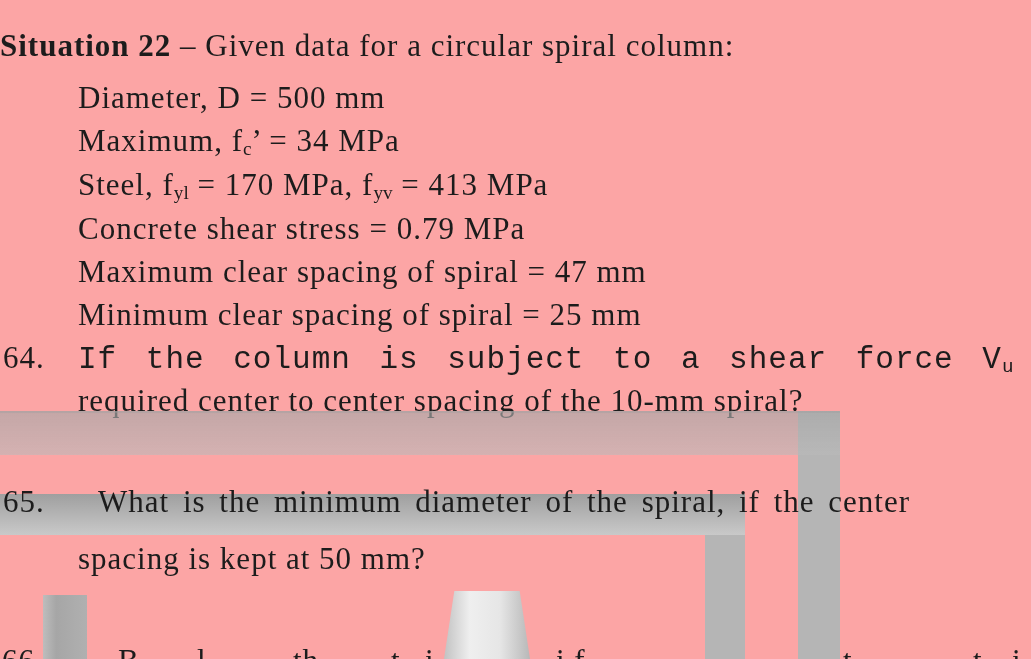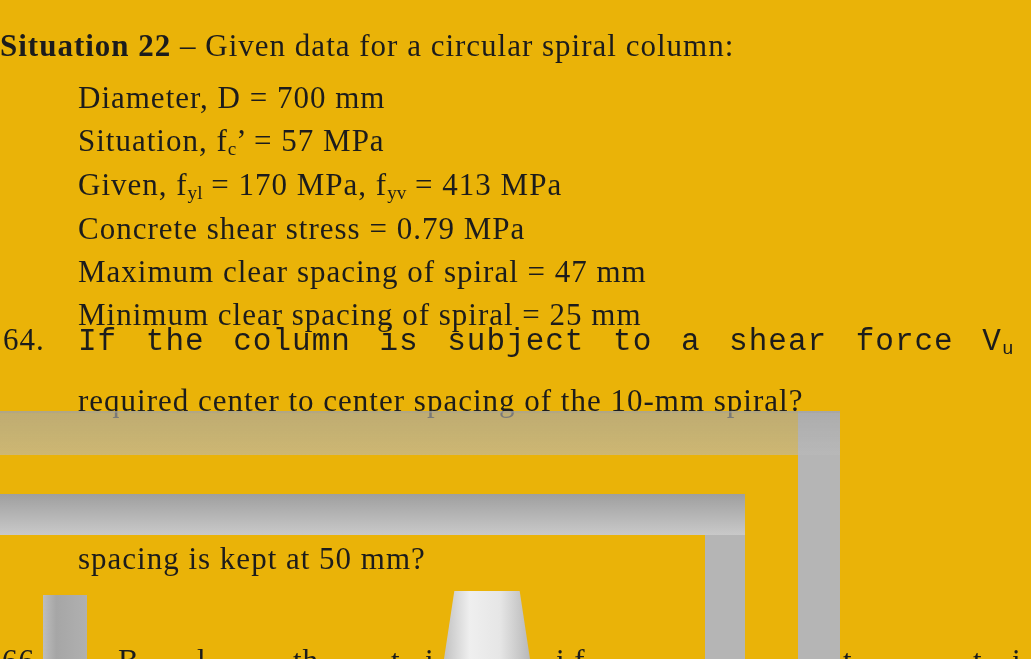--- a/index.html
+++ b/index.html
@@ -1,20 +1,20 @@
 <!DOCTYPE html>
 <html><head>
 <meta charset="utf-8">
 <style>
   html,body{margin:0;padding:0;}
   body{background:#888;}
   .page{
     position:relative;
     width:1031px;height:659px;
-    background:#eab308;
+    background:#fca5a5;
     overflow:hidden;
     font-family:"Liberation Serif","DejaVu Serif",serif;
     color:#1c1c1c;
     font-size:31px;
     letter-spacing:1px;
   }
   .line{
     position:absolute;
     left:0;
     width:1031px;
@@ -63,44 +63,45 @@
 
 <div class="page">
 
   <div class="overlay barA"></div>
   <div class="overlay band2"></div>
   <div class="overlay barB"></div>
   <div class="overlay leftBar"></div>
   <div class="overlay cup"></div>
 
   <div class="line" style="top:26px;"><span class="bold">Situation 22</span><span> – Given data for a circular spiral column:</span></div>
-  <div class="line indent" style="top:78px;"><span>Diameter, D = 700 mm</span></div>
-  <div class="line indent" style="top:121px;"><span>Situation, f</span><span class="sub">c</span><span>’ = 57 MPa</span></div>
-  <div class="line indent" style="top:165px;"><span>Given, f</span><span class="sub">yl</span><span> = 170 MPa, f</span><span class="sub">yv</span><span> = 413 MPa</span></div>
+  <div class="line indent" style="top:78px;"><span>Diameter, D = 500 mm</span></div>
+  <div class="line indent" style="top:121px;"><span>Maximum, f</span><span class="sub">c</span><span>’ = 34 MPa</span></div>
+  <div class="line indent" style="top:165px;"><span>Steel, f</span><span class="sub">yl</span><span> = 170 MPa, f</span><span class="sub">yv</span><span> = 413 MPa</span></div>
   <div class="line indent" style="top:209px;"><span>Concrete shear stress = 0.79 MPa</span></div>
   <div class="line indent" style="top:252px;"><span>Maximum clear spacing of spiral = 47 mm</span></div>
   <div class="line indent" style="top:295px;"><span>Minimum clear spacing of spiral = 25 mm</span></div>
 
-  <div class="line justify64" style="top:320px;">
+  <div class="line justify64" style="top:338px;">
     <span class="qnum">64.</span>
     <span class="indent" style="display:inline-block;font-family:Liberation Mono, monospace;"><span>If the column is subject to a shear force V</span><span class="sub">u</span><span> = 680 kN, wh</span></span>
   </div>
   <div class="line indent" style="top:381px;">required center to center spacing of the 10-mm spiral?</div>
 
   <div class="line" style="top:418px;">
     
     
   </div>
   <div class="line" style="top:459px;">
     
     
   </div>
 
   <div class="line justify65" style="top:482px;padding-left:20px;">
     <span class="qnum">65.</span>
+    <span class="indent" style="display:inline-block;">What is the minimum diameter of the spiral, if the center</span>
   </div>
   <div class="line indent" style="top:539px;">spacing is kept at 50 mm?</div>
 
   <div class="line" style="top:575px;">
     
     
   </div>
   <div class="line" style="top:616px;">
     
     

